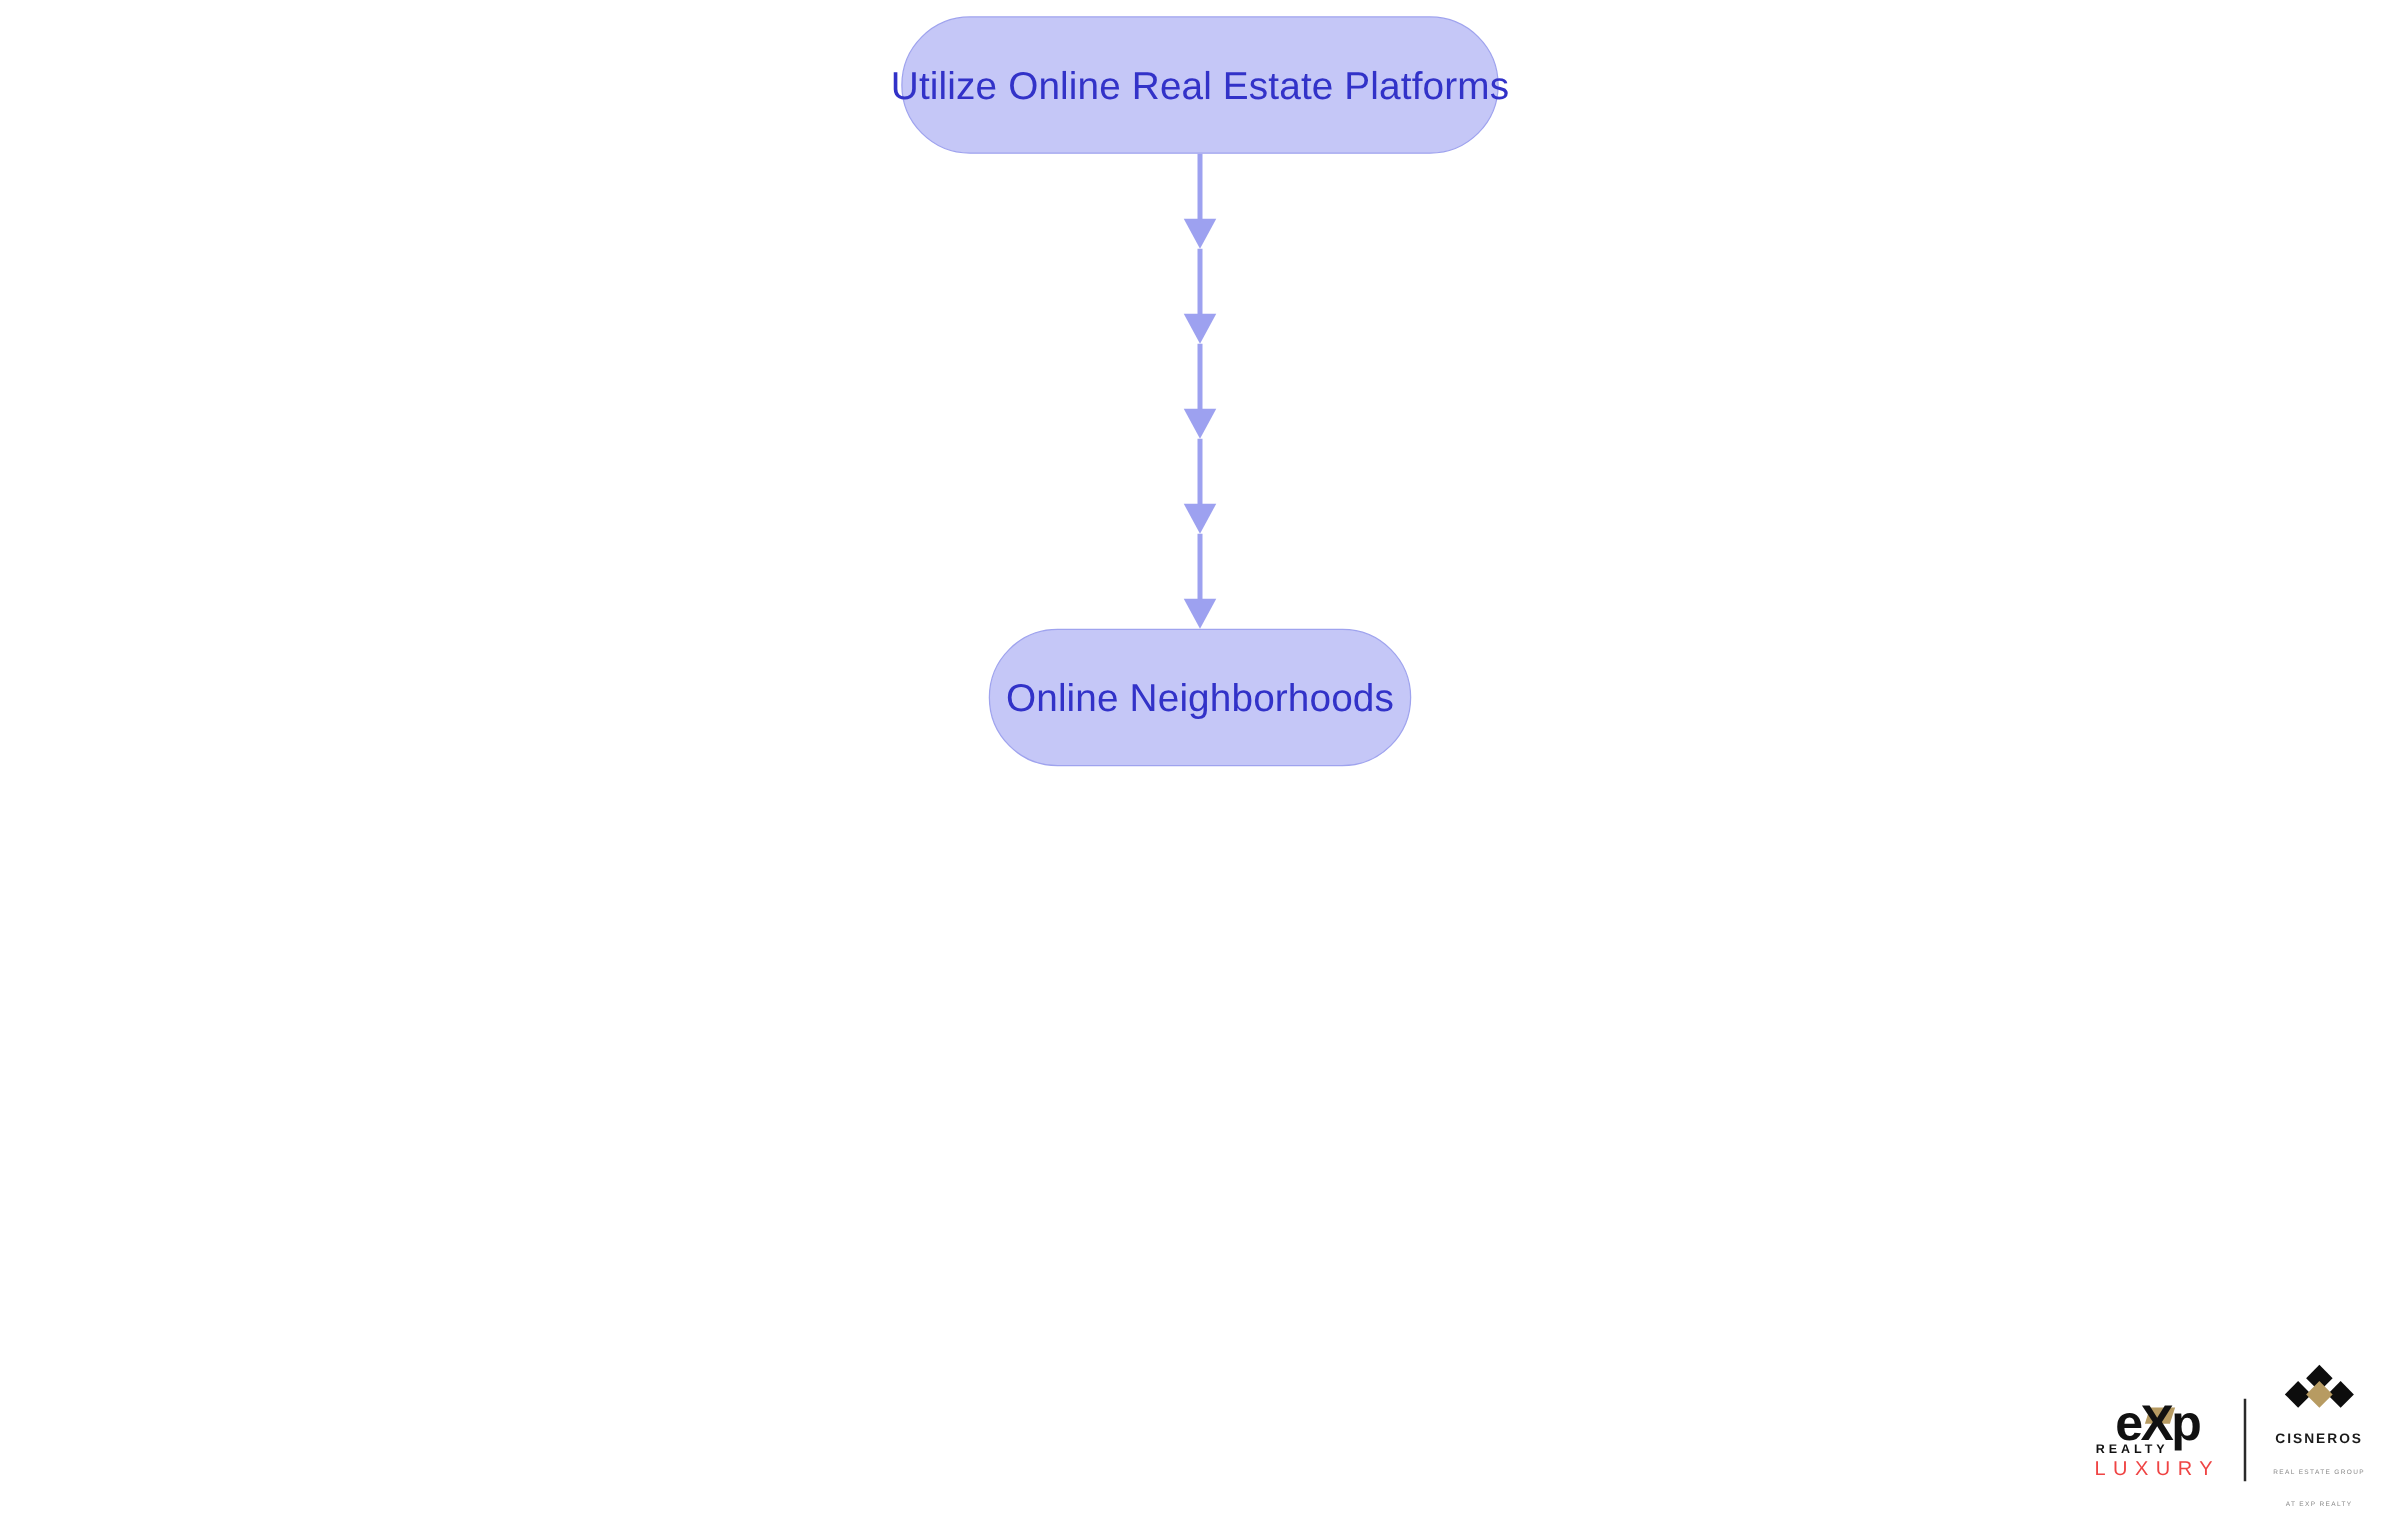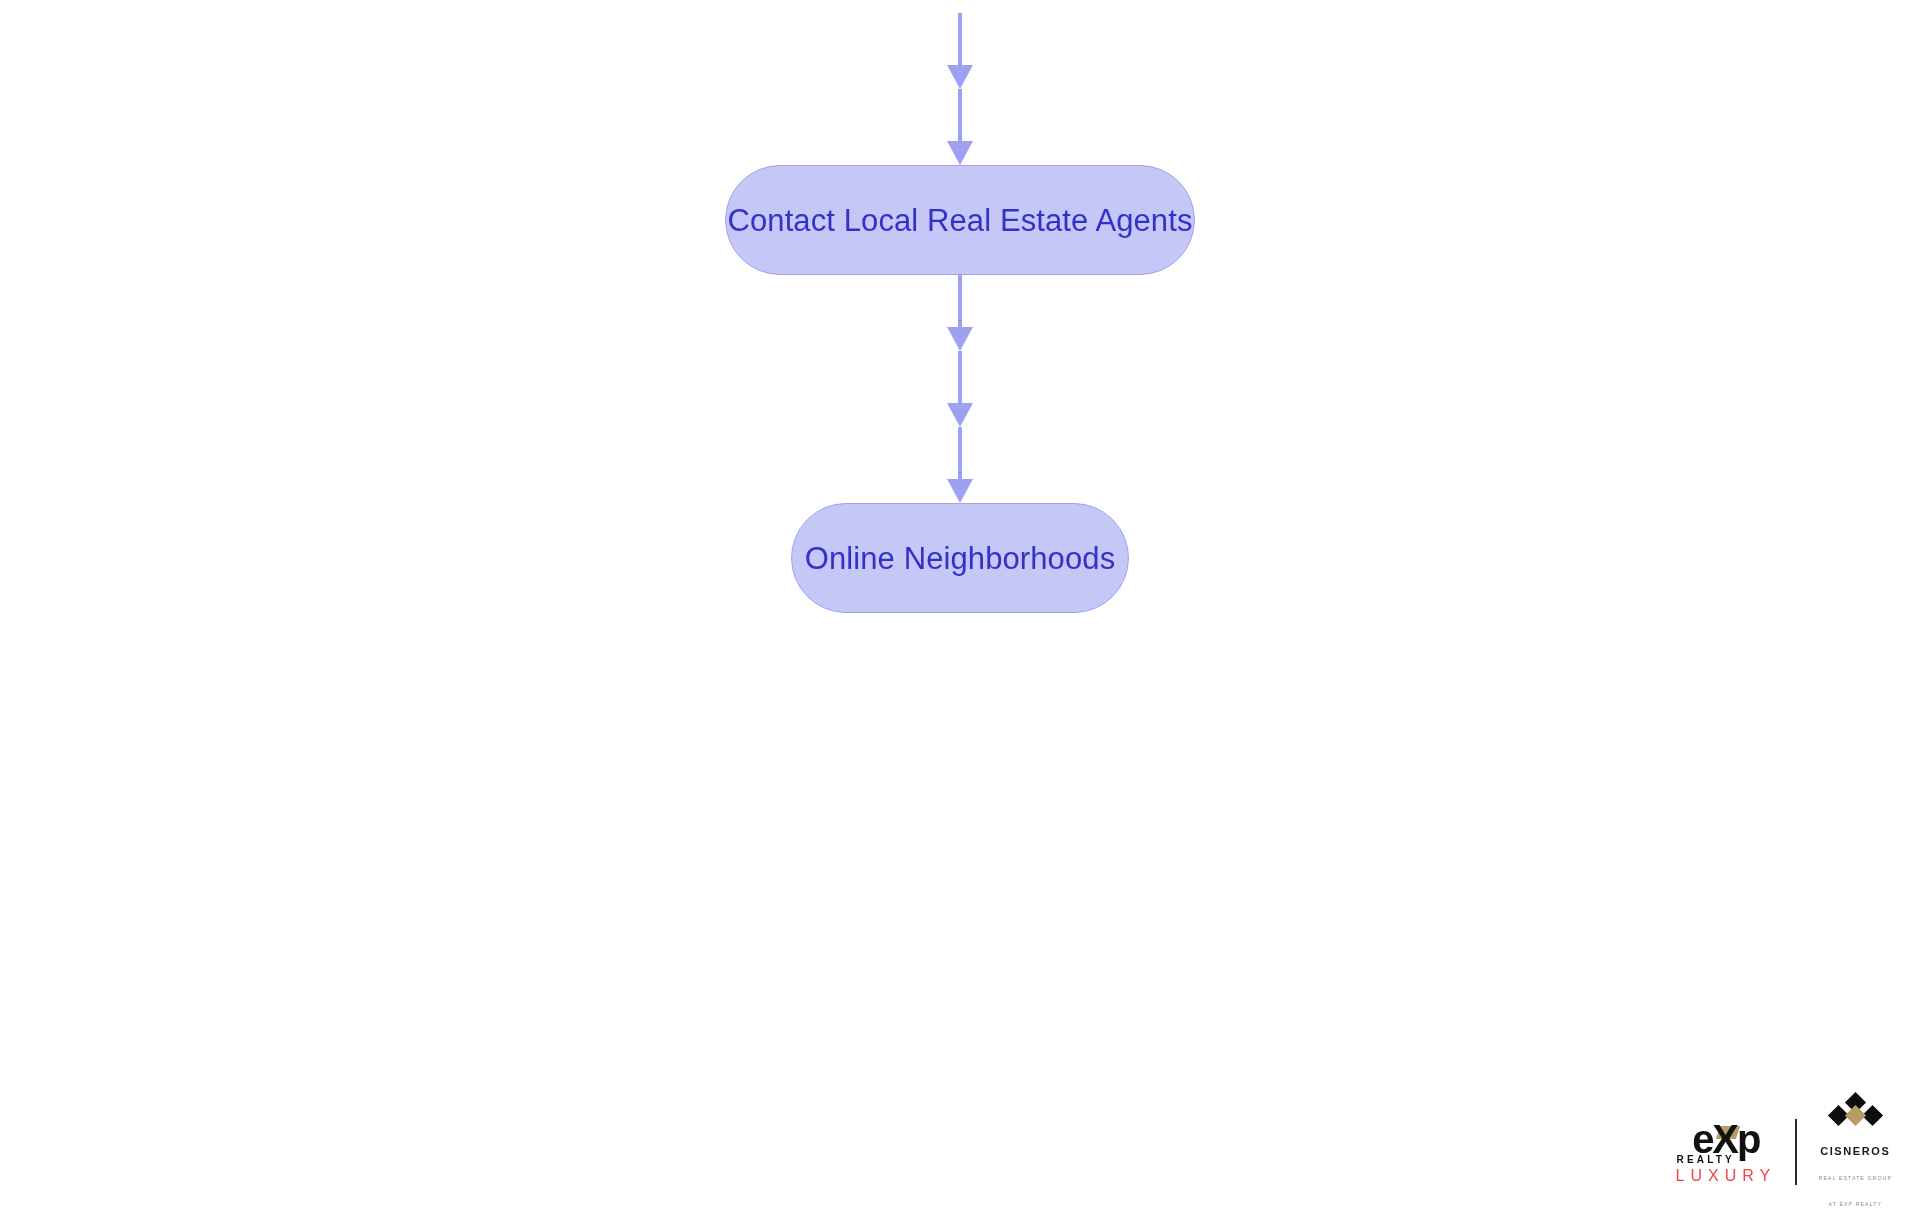--- a/index.html
+++ b/index.html
@@ -191,35 +191,35 @@
     line-height: 1.5;
   }
 </style>
 </head>
 <body>
 
 <div id="flow-canvas">
 
   <div class="flow-stack" style="top:13px;">
 
-
-    <div class="connector">
-      <div class="line"></div>
-      <div class="head"></div>
-    </div>
-
-
-    <div class="connector">
-      <div class="line"></div>
-      <div class="head"></div>
-    </div>
-
-    <div class="node node-w3">
-      <span class="node-label">Contact Local Real Estate Agents</span>
-    </div>
+    <div class="node node-w1">
+      <span class="node-label">Utilize Online Real Estate Platforms</span>
+    </div>
+
+    <div class="connector">
+      <div class="line"></div>
+      <div class="head"></div>
+    </div>
+
+
+    <div class="connector">
+      <div class="line"></div>
+      <div class="head"></div>
+    </div>
+
 
     <div class="connector">
       <div class="line"></div>
       <div class="head"></div>
     </div>
 
 
     <div class="connector">
       <div class="line"></div>
       <div class="head"></div>

